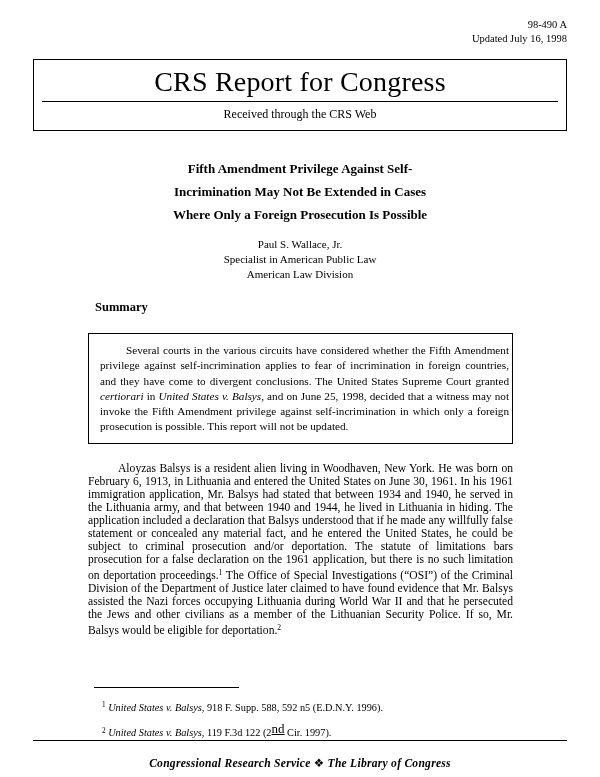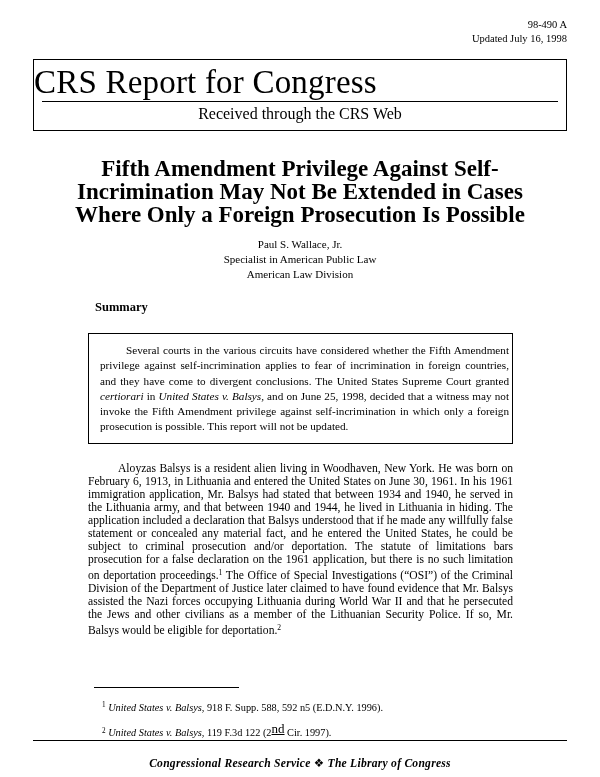--- a/index.html
+++ b/index.html
@@ -35,49 +35,49 @@
   .masthead {
     position: absolute;
     left: 33px;
     top: 59px;
     width: 534px;
     height: 72px;
     border: 1.4px solid #000;
     box-sizing: border-box;
   }
   .masthead-title {
-    text-align: left;
-    font-size: 33px;
+    text-align: center;
+    font-size: 28px;
     line-height: 36px;
     letter-spacing: 0.2px;
     font-weight: normal;
     margin-top: 4px;
   }
   .masthead-rule {
     margin: 1px auto 0 auto;
     width: 516px;
     height: 1.3px;
     background: #000;
   }
   .masthead-sub {
     text-align: center;
-    font-size: 16px;
+    font-size: 12px;
     line-height: 20px;
     margin-top: 2px;
   }
 
   
   .doc-title {
     position: absolute;
     left: 63px;
     top: 157px;
     width: 474px;
     text-align: center;
     font-weight: bold;
-    font-size: 23px;
+    font-size: 13px;
     line-height: 23px;
   }
 
   
   .author-block {
     position: absolute;
     left: 63px;
     top: 237px;
     width: 474px;
     text-align: center;

